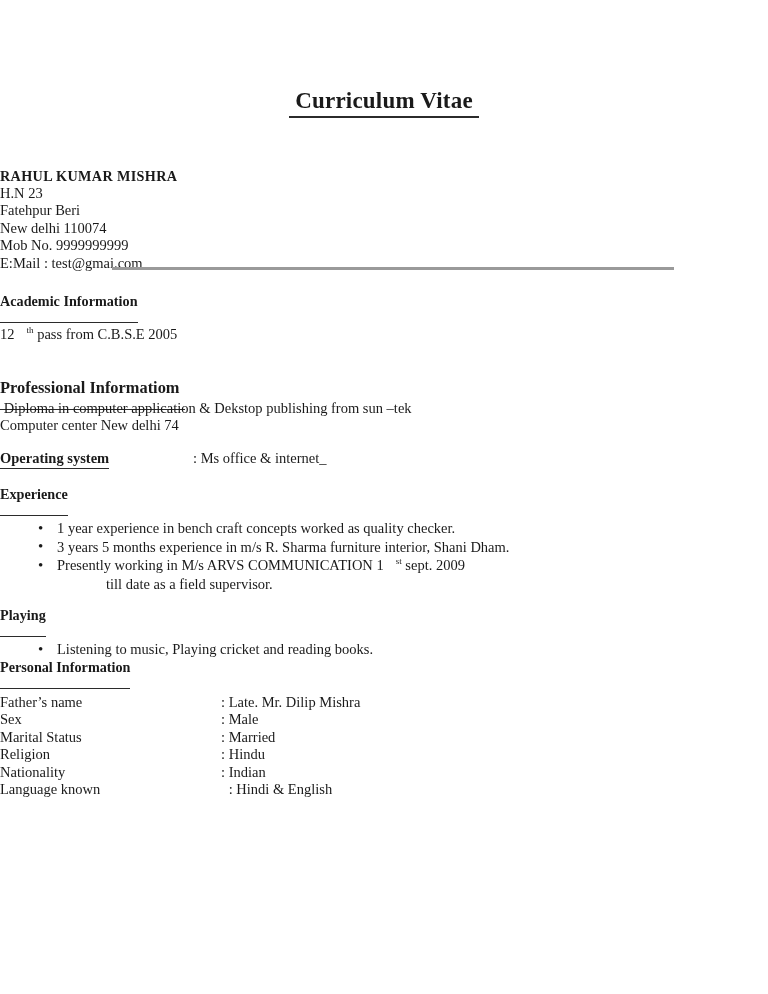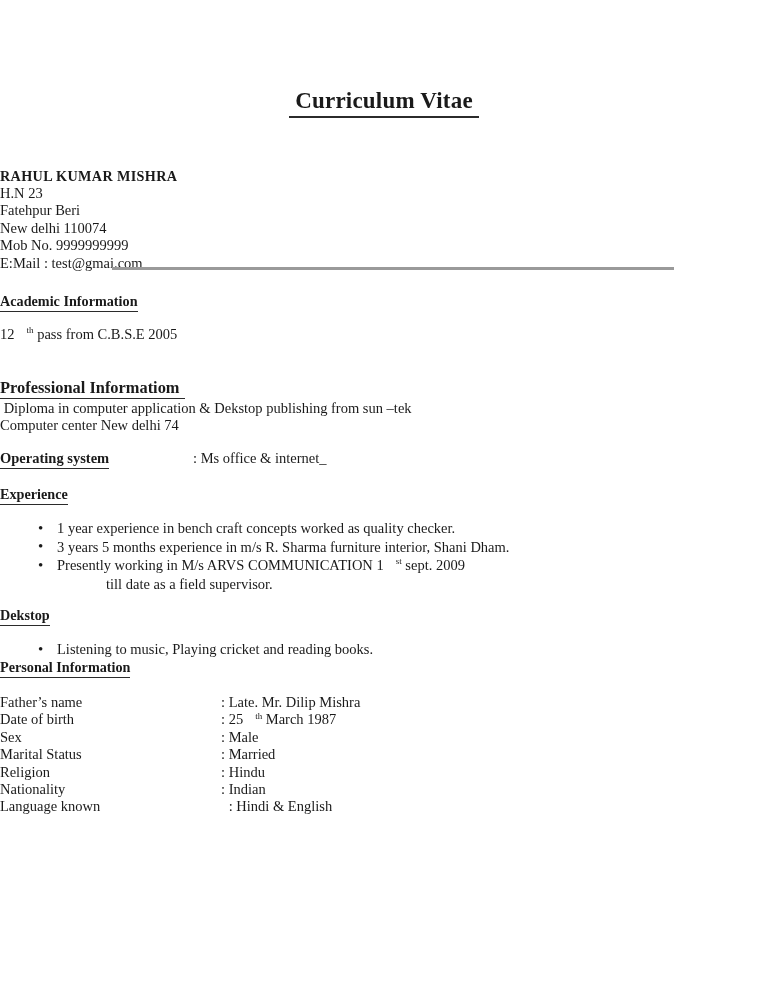--- a/index.html
+++ b/index.html
@@ -63,21 +63,21 @@
   }
 
   
   h2.sec {
     margin: 0;
     font-size: 14.2px;
     font-weight: bold;
     line-height: 17px;
     display: inline-block;
     border-bottom: 1.6px solid #2b2b2b;
-    padding-bottom: 1px;
+    padding-bottom: 12px;
   }
   h2.sec.big {
     font-size: 16.4px;
     line-height: 19px;
     padding-right: 5px;
     border-bottom-width: 1.8px;
   }
 
   
   ul.bul {
@@ -169,34 +169,33 @@
   </div>
   <div class="block" style="top:503px;">
     <ul class="bul">
       <li><span>1 year experience in bench craft concepts worked as quality checker.</span></li>
       <li><span>3 years 5 months experience in m/s R. Sharma furniture interior, Shani Dham.</span></li>
       <li><span>Presently working in M/s ARVS COMMUNICATION 1</span><sup>st</sup><span> sept. 2009</span><span class="cont-line"> till date as a field supervisor.</span></li>
     </ul>
   </div>
 
   <div class="block" style="top:606px;">
-    <h2 class="sec">Dekstop</h2>
+    <h2 class="sec">Playing</h2>
   </div>
   <div class="block" style="top:624px;">
     <ul class="bul">
       <li><span>Listening to music, Playing cricket and reading books.</span></li>
     </ul>
   </div>
 
   <div class="block" style="top:658px;">
     <h2 class="sec">Personal Information</h2>
   </div>
   <div class="block" style="top:694px;">
     <div class="pi-row"><span class="k">Father’s name</span><span class="v"><span>: Late. Mr. Dilip Mishra</span><sup></sup><span></span></span></div>
-    <div class="pi-row"><span class="k">Date of birth</span><span class="v"><span>: 25</span><sup>th</sup><span> March 1987</span></span></div>
     <div class="pi-row"><span class="k">Sex</span><span class="v"><span>: Male</span><sup></sup><span></span></span></div>
     <div class="pi-row"><span class="k">Marital Status</span><span class="v"><span>: Married</span><sup></sup><span></span></span></div>
     <div class="pi-row"><span class="k">Religion</span><span class="v"><span>: Hindu</span><sup></sup><span></span></span></div>
     <div class="pi-row"><span class="k">Nationality</span><span class="v"><span>: Indian</span><sup></sup><span></span></span></div>
     <div class="pi-row"><span class="k">Language known</span><span class="v nudge"><span> : Hindi &amp; English</span><sup></sup><span></span></span></div>
   </div>
 
   <div class="sign" style="left:114px; top:865px;">Place:</div>
   <div class="sign" style="left:114px; top:884px;">Date:</div>
   <div class="sign" style="left:480px; top:884px;"><u class="ul">(Rahul Kumar Mishra)</u></div>

